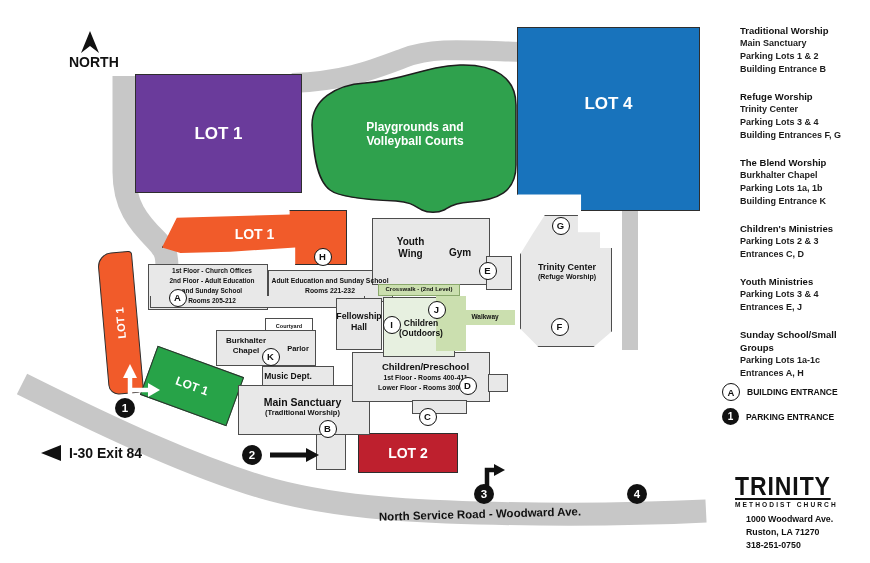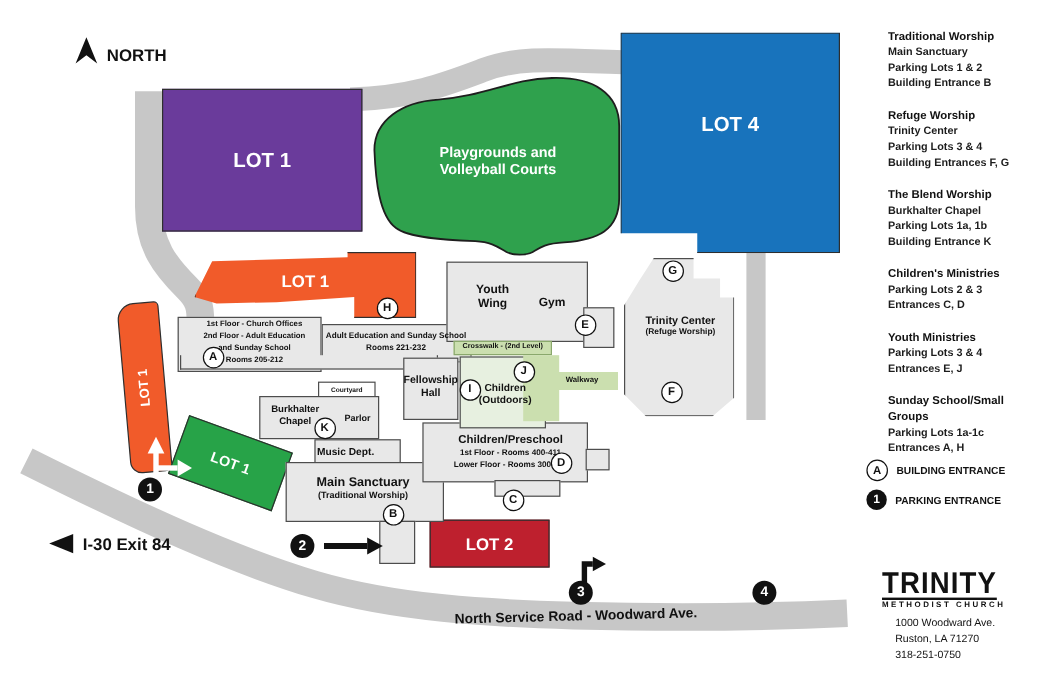--- a/index.html
+++ b/index.html
@@ -23,23 +23,23 @@
   .sb-section{margin-bottom:14px;}
   .sb-title{font-size:9.5px;font-weight:bold;line-height:13px;color:#111;}
   .sb-line{font-size:9px;font-weight:bold;line-height:13px;color:#1c1c1c;}
   .legend{position:absolute;left:722px;top:383px;z-index:8;}
   .legend-row{display:flex;align-items:center;margin-bottom:7px;}
   .legend-label{font-size:8.5px;font-weight:bold;margin-left:7px;color:#111;}
   .logo{position:absolute;left:735px;top:474px;z-index:8;color:#111;}
   .logo-name{font-size:25px;font-weight:bold;letter-spacing:1px;line-height:24px;
              border-bottom:2px solid #111;display:inline-block;transform:scaleX(.92);transform-origin:left;}
   .logo-sub{font-size:6.6px;font-weight:bold;letter-spacing:2.1px;margin-top:1px;}
-  .logo-addr{font-size:8.8px;font-weight:normal;line-height:13px;margin-top:5px;margin-left:11px;
+  .logo-addr{font-size:8.8px;font-weight:bold;line-height:13px;margin-top:5px;margin-left:11px;
              white-space:pre-line;}
-  .northwrap{position:absolute;left:62px;top:30px;display:flex;align-items:flex-end;z-index:8;}
+  .northwrap{position:absolute;left:62px;top:30px;display:flex;align-items:center;z-index:8;flex-direction:column;}
   .north-text{font-size:14px;font-weight:bold;margin-left:7px;color:#111;}
   .i20wrap{position:absolute;left:40px;top:444px;display:flex;align-items:center;z-index:8;}
   .i20-text{font-size:14px;font-weight:bold;margin-left:7px;color:#111;}
   .roadlabel{position:absolute;left:330px;top:508px;width:300px;text-align:center;
              font-size:11.5px;font-weight:bold;color:#111;transform:rotate(-1.5deg);z-index:6;}
 </style>
 </head>
 <body>
 
 <div class="canvas">

